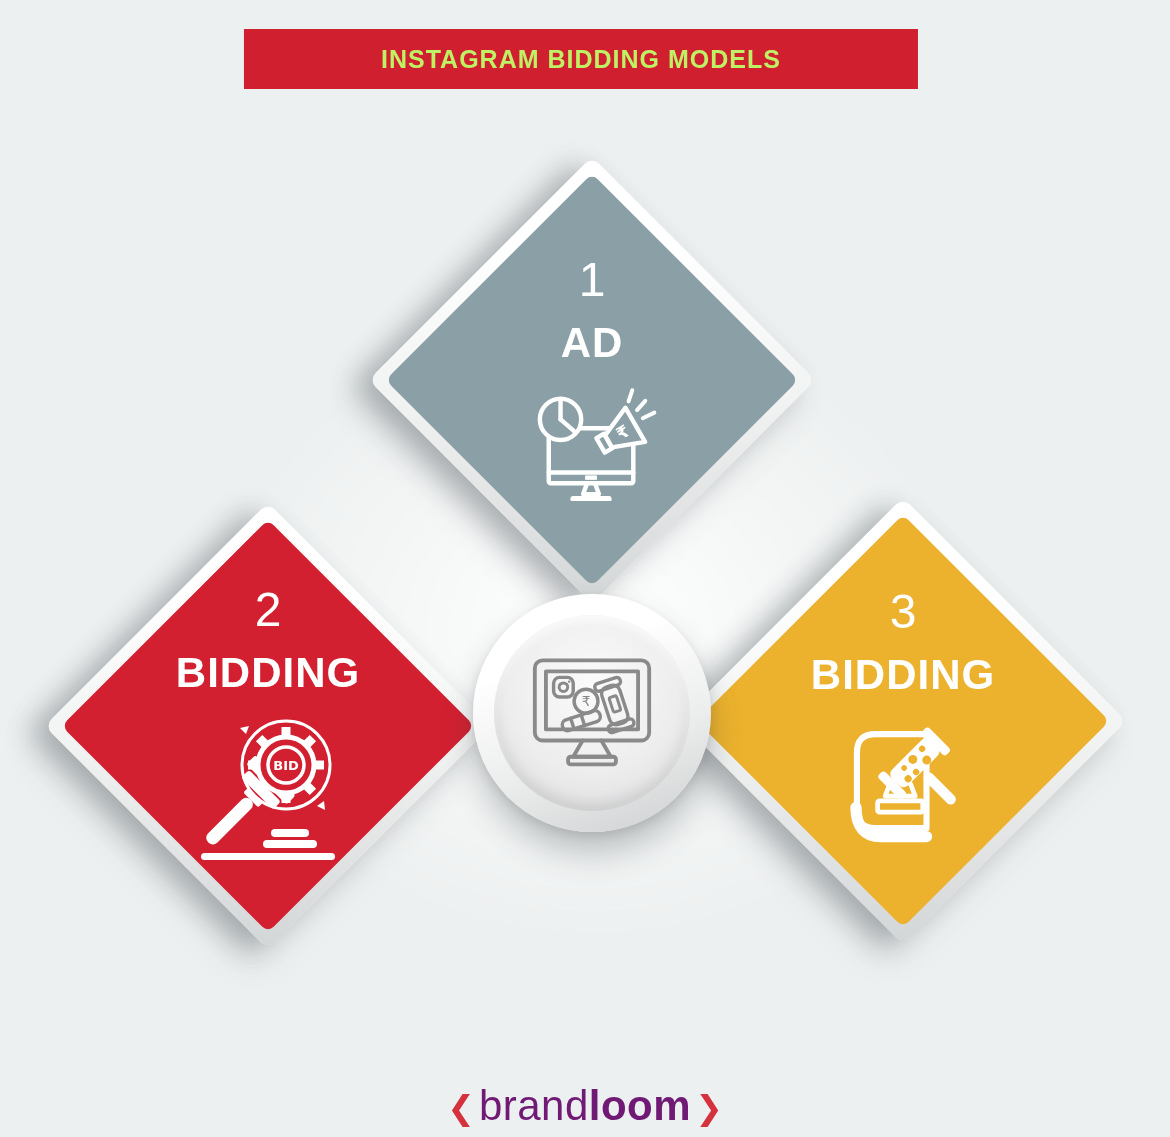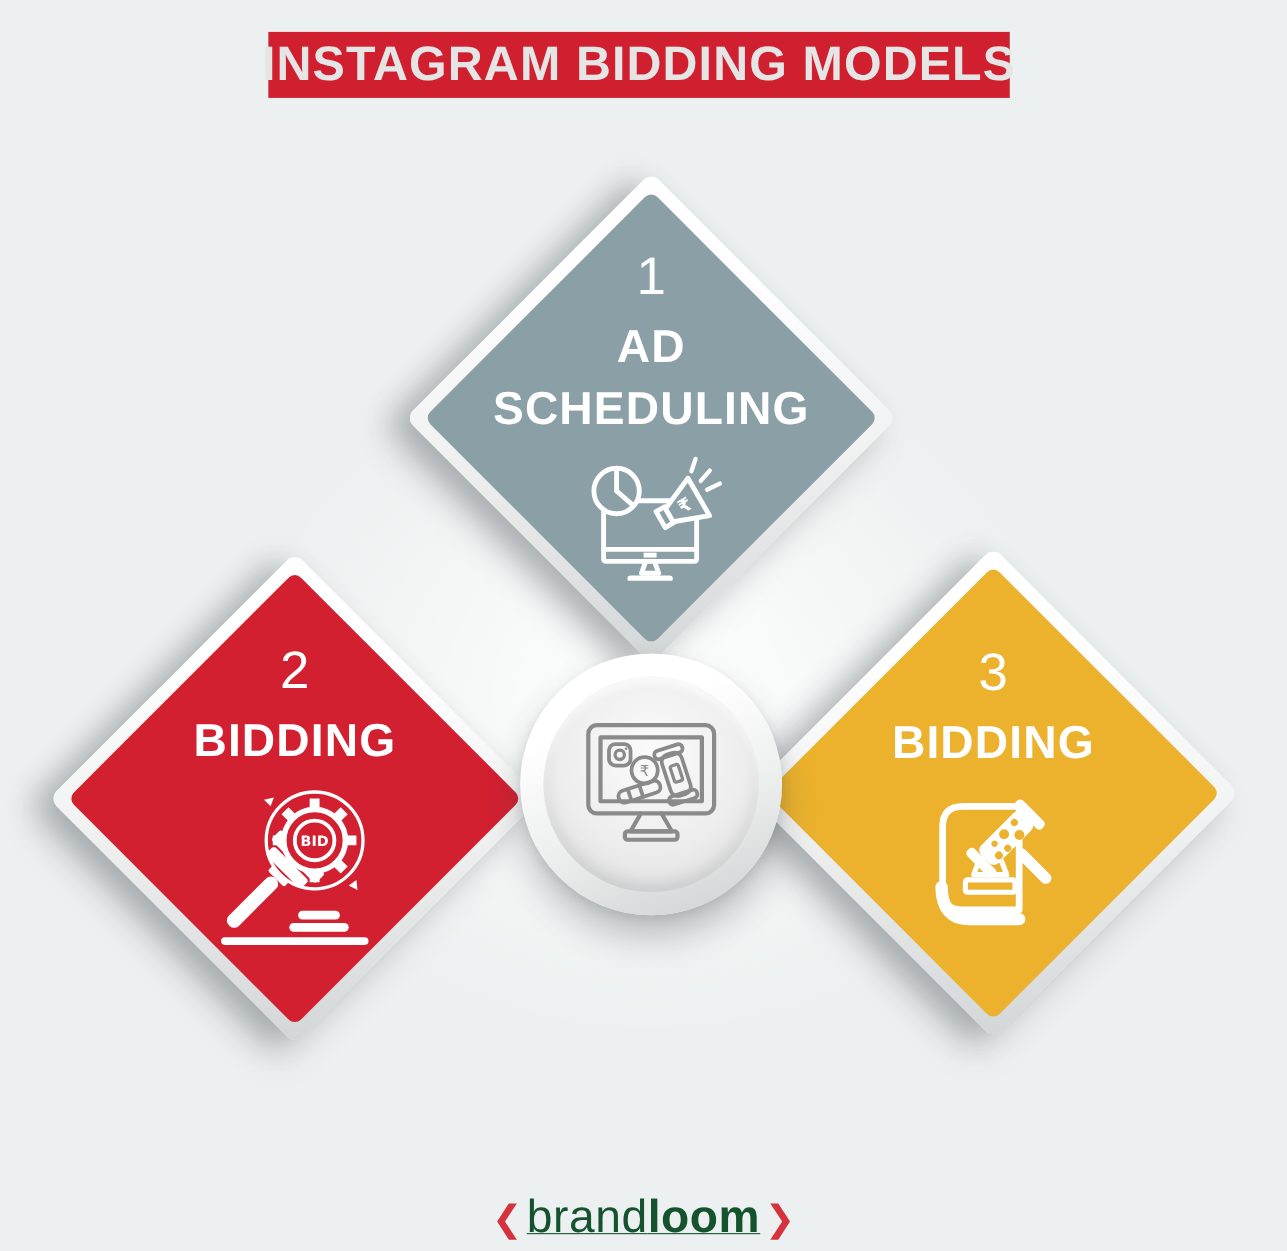--- a/index.html
+++ b/index.html
@@ -19,21 +19,21 @@
     border-radius:50%;
   }
 
   
   .banner {
     position:absolute; left:50%; top:29px; transform:translateX(-50.6%);
     width:674px; height:60px;
     display:flex; align-items:center; justify-content:center;
   }
   .banner-title {
-    color:#e5e5e5; font-size:44px; font-weight:bold; letter-spacing:1px; white-space:nowrap;
+    color:#bef264; font-size:25px; font-weight:bold; letter-spacing:1px; white-space:nowrap;
   }
 
   
   .diamond { position:absolute; width:0; height:0; }
   .diamond-frame {
     position:absolute; left:0; top:0; width:316px; height:316px;
     transform:translate(-50%,-50%) rotate(45deg);
     background:linear-gradient(135deg,#ffffff 20%,#f1f2f2 55%,#d3d6d7 100%);
     border-radius:10px;
     box-shadow:-10px 16px 26px rgba(70,80,85,0.30), 0 22px 34px rgba(70,80,85,0.18);
@@ -88,21 +88,20 @@
     <div class="banner-title">INSTAGRAM BIDDING MODELS</div>
   </div>
 
   <div class="diamond" style="left: 592px; top: 380px; --c: #8ba0a6;">
     <div class="diamond-frame"></div>
     <div class="diamond-face"></div>
     <div class="diamond-content">
       <div class="diamond-number">1</div>
       <div class="diamond-label">
         <div>AD</div>
-        <div>SCHEDULING</div>
       </div>
       <div class="diamond-icon">
         <svg width="132" height="118" viewBox="0 -8 132 120">
           <g fill="none" stroke="#ffffff" stroke-width="4.5" stroke-linecap="round" stroke-linejoin="round">
             <rect x="22" y="38" width="86" height="56" rx="2"></rect>
             <line x1="22" y1="83" x2="108" y2="83"></line>
             <rect x="59" y="86" width="12" height="4.5" fill="#ffffff" stroke="none"></rect>
             <path d="M61,94 L57,105 L73,105 L69,94"></path>
             <line x1="47" y1="110" x2="83" y2="110" stroke-width="6"></line>
             <circle cx="34" cy="29" r="21" fill="var(--c)"></circle>
@@ -224,19 +223,19 @@
               <rect x="100" y="53" width="9" height="18" rx="2" stroke-width="3.5"></rect>
             </g>
           </g>
         </svg>
       </div>
     </div>
   </div>
 
   <div class="footer">
     <span class="bracket" style="color: rgb(213, 50, 61);">❮</span>
-    <span style="color: #14532d; text-decoration: underline;">
+    <span style="color: #701a75;">
       <span class="brand-regular">brand</span><span class="brand-bold">loom</span>
     </span>
     <span class="bracket" style="color: rgb(213, 50, 61);">❯</span>
   </div>
 
 </div>
 
 </body></html>

